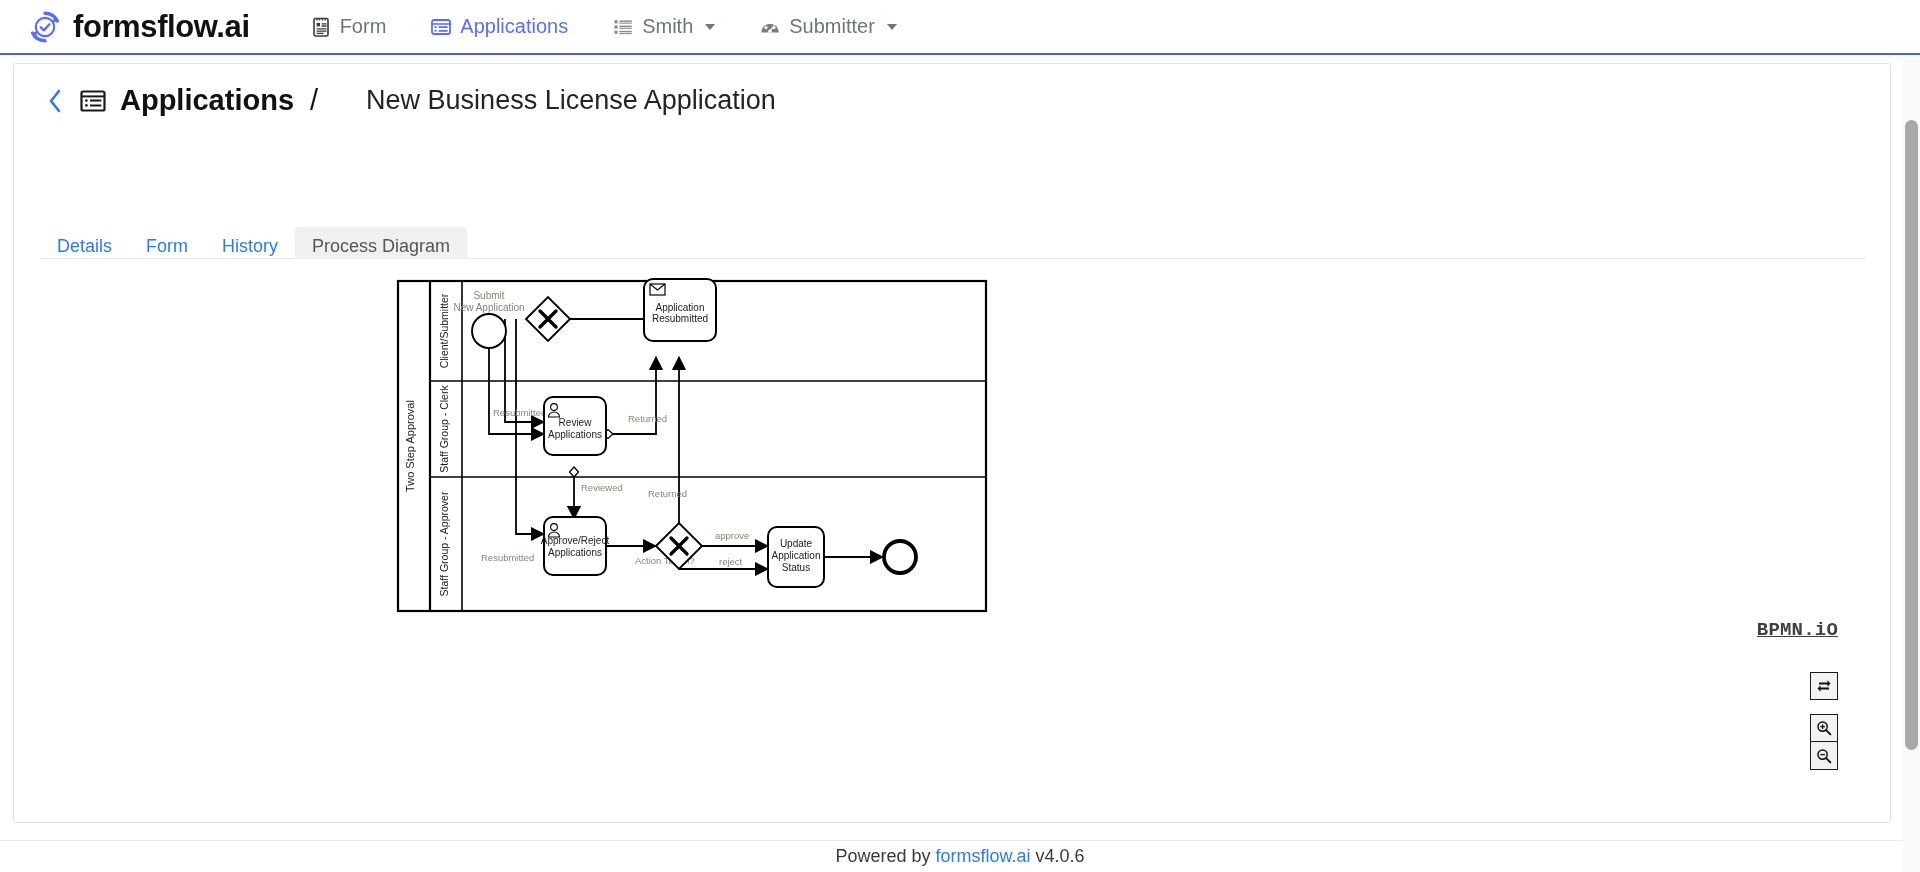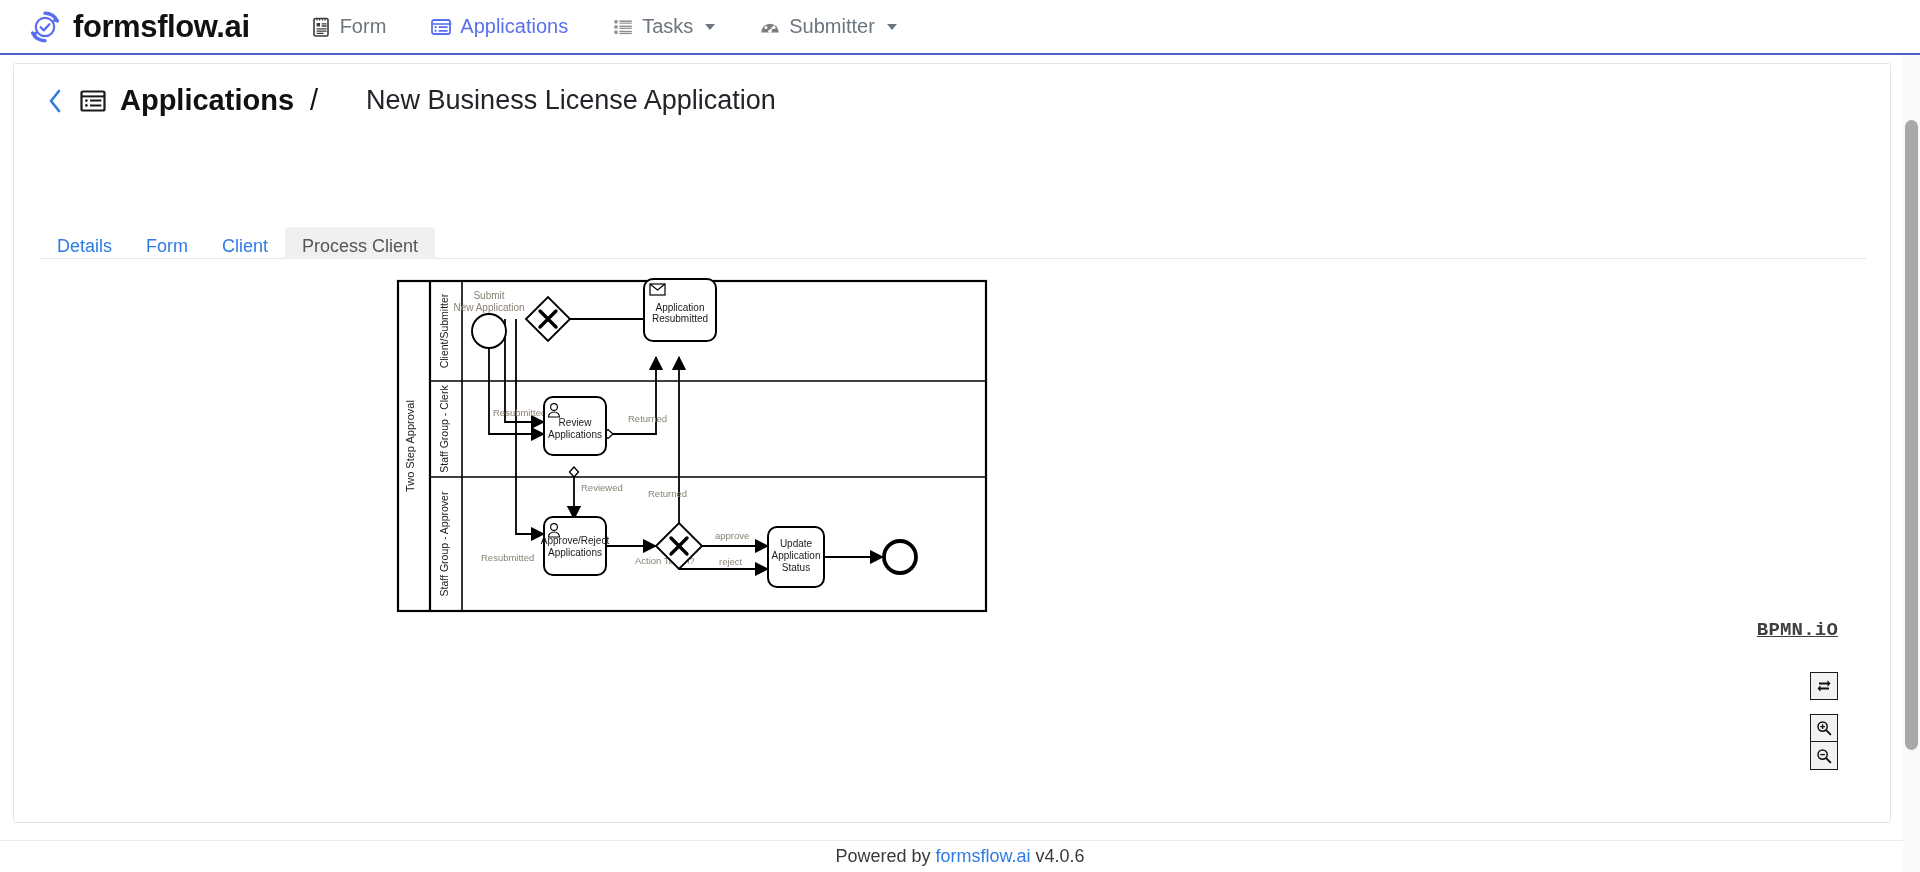--- a/index.html
+++ b/index.html
@@ -198,21 +198,21 @@
             <rect x="2.4" y="14.6" width="3.2" height="3.2"></rect>
             <rect x="7.4" y="4.4" width="12.4" height="1.5"></rect>
             <rect x="7.4" y="6.6" width="12.4" height="1.1"></rect>
             <rect x="7.4" y="9.6" width="12.4" height="1.5"></rect>
             <rect x="7.4" y="11.8" width="12.4" height="1.1"></rect>
             <rect x="7.4" y="14.8" width="12.4" height="1.5"></rect>
             <rect x="7.4" y="17" width="12.4" height="1.1"></rect>
           </g>
         </svg>
       </span>
-      <span>Tasks</span>
+      <span>Smith</span>
       <span class="caret"></span>
     </div>
 
     <div class="navitem">
       <span class="nicon">
         <svg width="24" height="22" viewBox="0 0 24 22">
           <path d="M2.5 17 a9.5 9.5 0 0 1 19 0 z" fill="#7d7d7d"></path>
           <circle cx="7.6" cy="11.6" r="1.7" fill="#fff"></circle>
           <circle cx="16.4" cy="11.6" r="1.7" fill="#fff"></circle>
           <circle cx="12" cy="15.6" r="1.9" fill="#fff"></circle>
@@ -254,22 +254,22 @@
       </svg>
     </span>
     <span class="title-main">Applications</span>
     <span class="title-sep">/</span>
     <span class="title-sub">New Business License Application</span>
   </div>
 
   <div id="tabs">
     <div class="tab">Details</div>
     <div class="tab">Form</div>
-    <div class="tab">Client</div>
-    <div class="tab active">Process Client</div>
+    <div class="tab">History</div>
+    <div class="tab active">Process Diagram</div>
   </div>
 
   <div id="bpmn-wrap">
     <svg id="bpmn-svg" width="1830" height="522" viewBox="0 0 1830 522">
       <defs>
         <marker id="arrow" viewBox="0 0 10 10" refX="9.2" refY="5" markerWidth="8" markerHeight="8" orient="auto-start-reverse">
           <path d="M 0 0 L 10 5 L 0 10 z" fill="#000"></path>
         </marker>
       </defs>
 

